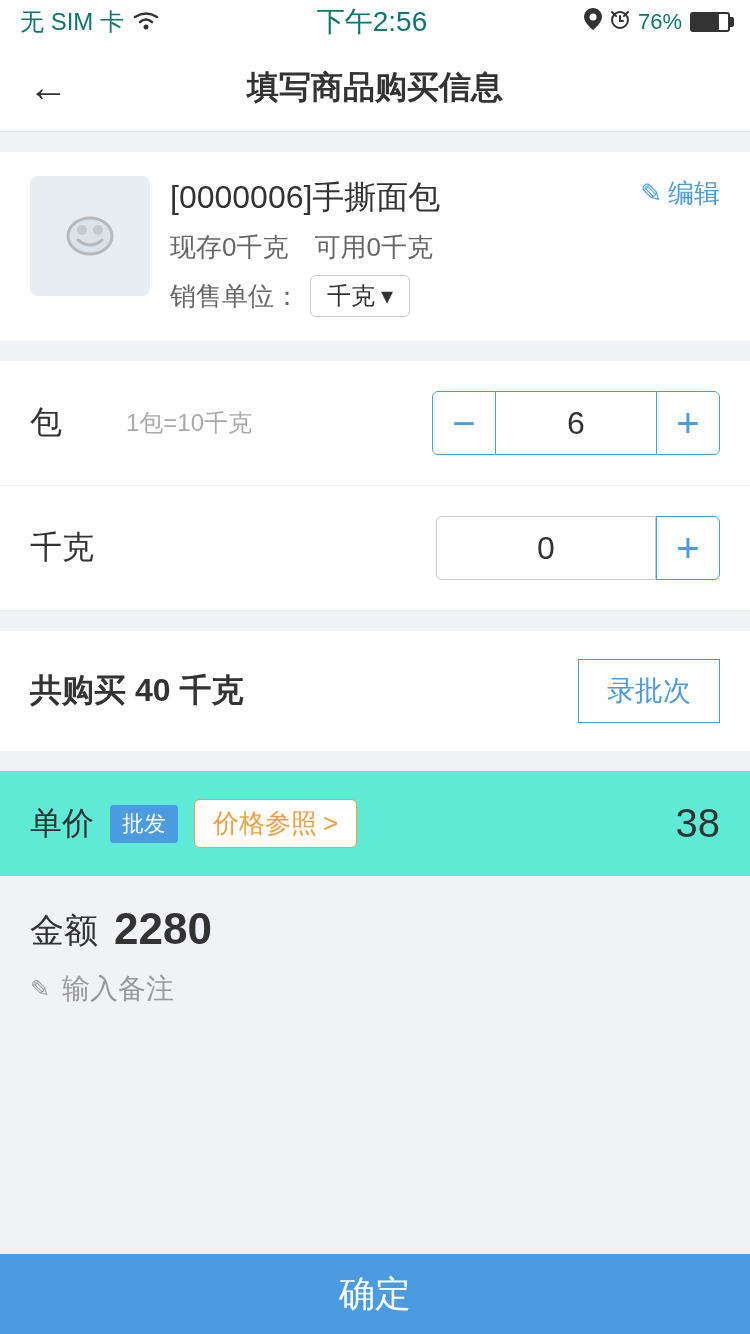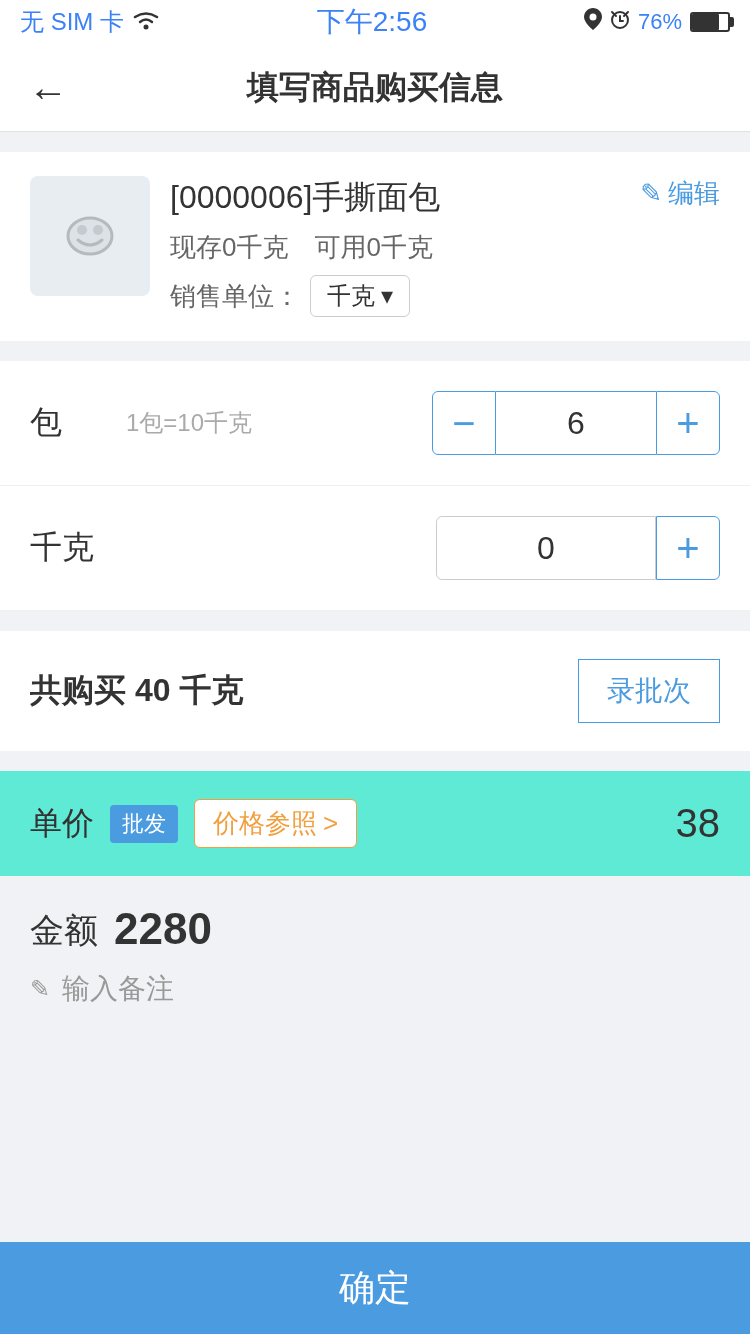--- a/index.html
+++ b/index.html
@@ -16,21 +16,21 @@
     
     .status-bar {
       width: 750px;
       height: 44px;
       background: #fff;
       display: flex;
       align-items: center;
       justify-content: space-between;
       padding: 0 20px;
       font-size: 24px;
-      color: #3b82f6;
+      color: #0f766e;
     }
     .status-left { display: flex; align-items: center; gap: 8px; }
     .status-center { font-size: 28px; font-weight: 500; }
     .status-right { display: flex; align-items: center; gap: 8px; font-size: 22px; }
     .battery-icon {
       display: inline-block;
       width: 40px;
       height: 20px;
       border: 2px solid #333;
       border-radius: 3px;
@@ -324,21 +324,21 @@
       font-size: 28px;
       margin-top: 8px;
     }
 
     
     .bottom-bar {
       position: fixed;
       bottom: 0;
       left: 0;
       width: 750px;
-      height: 92px;
+      height: 80px;
       background: #4a9be0;
       display: flex;
       align-items: center;
       justify-content: center;
       cursor: pointer;
     }
     .confirm-btn {
       font-size: 36px;
       font-weight: 500;
       color: #fff;

